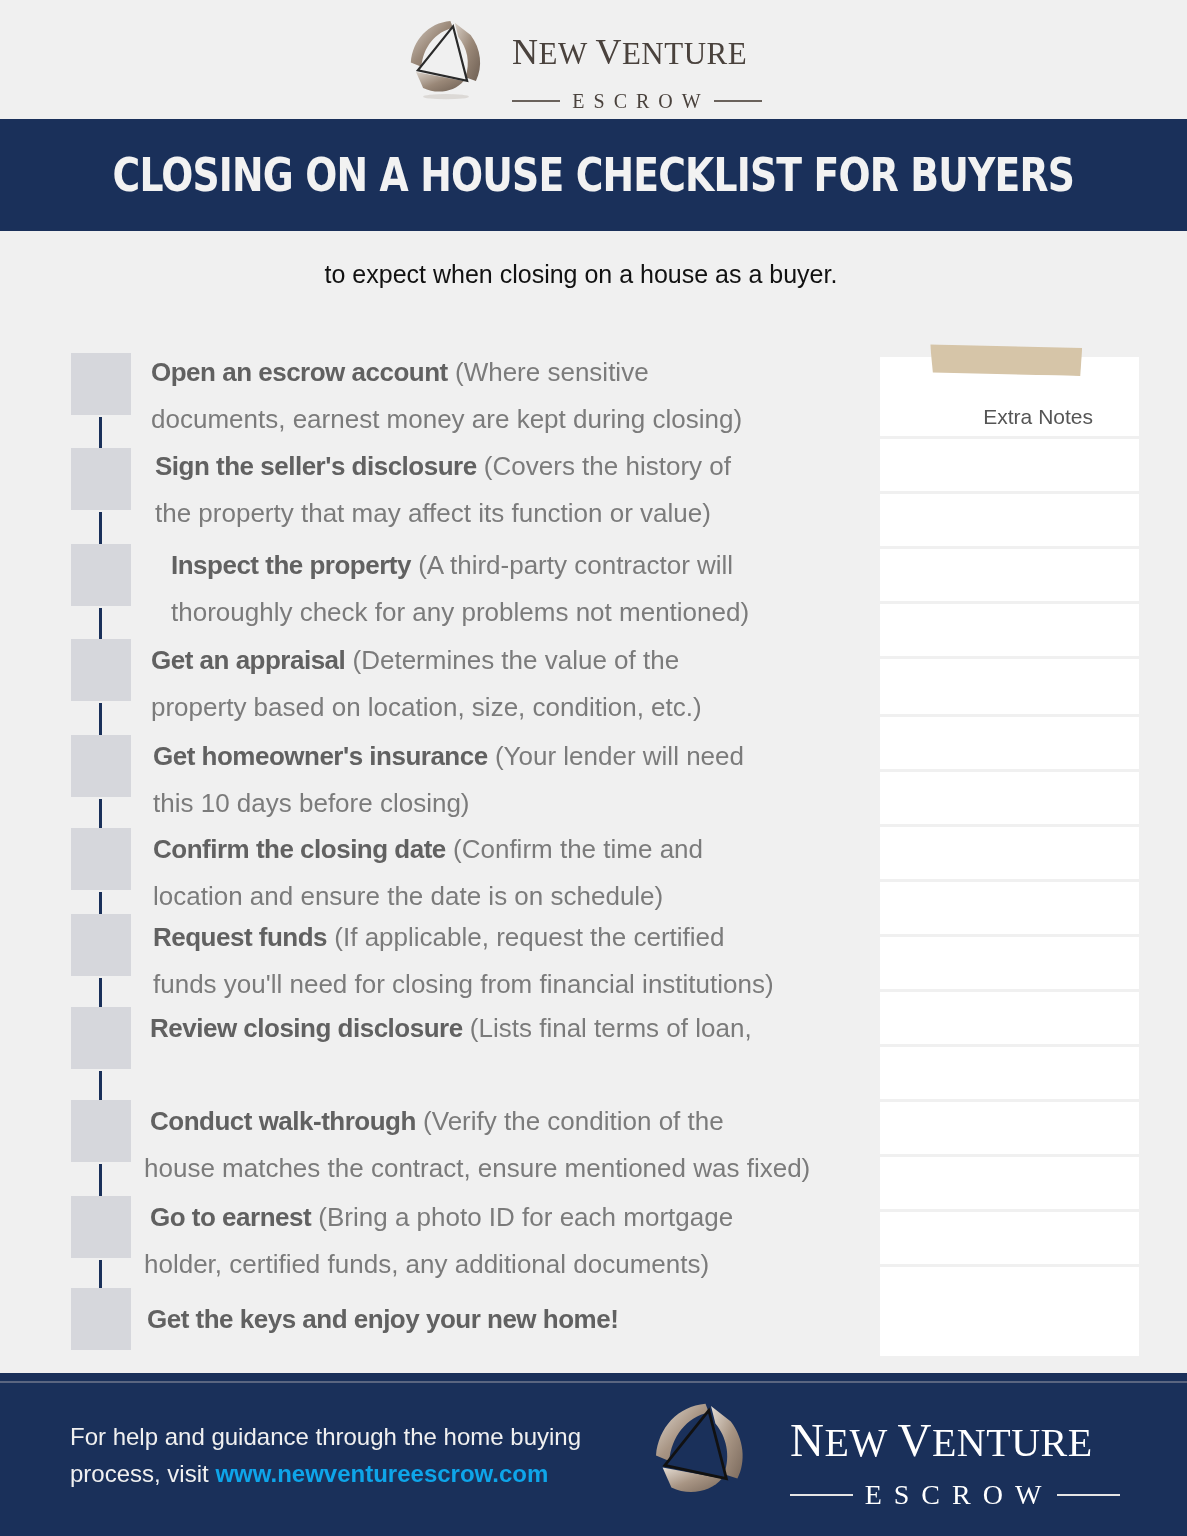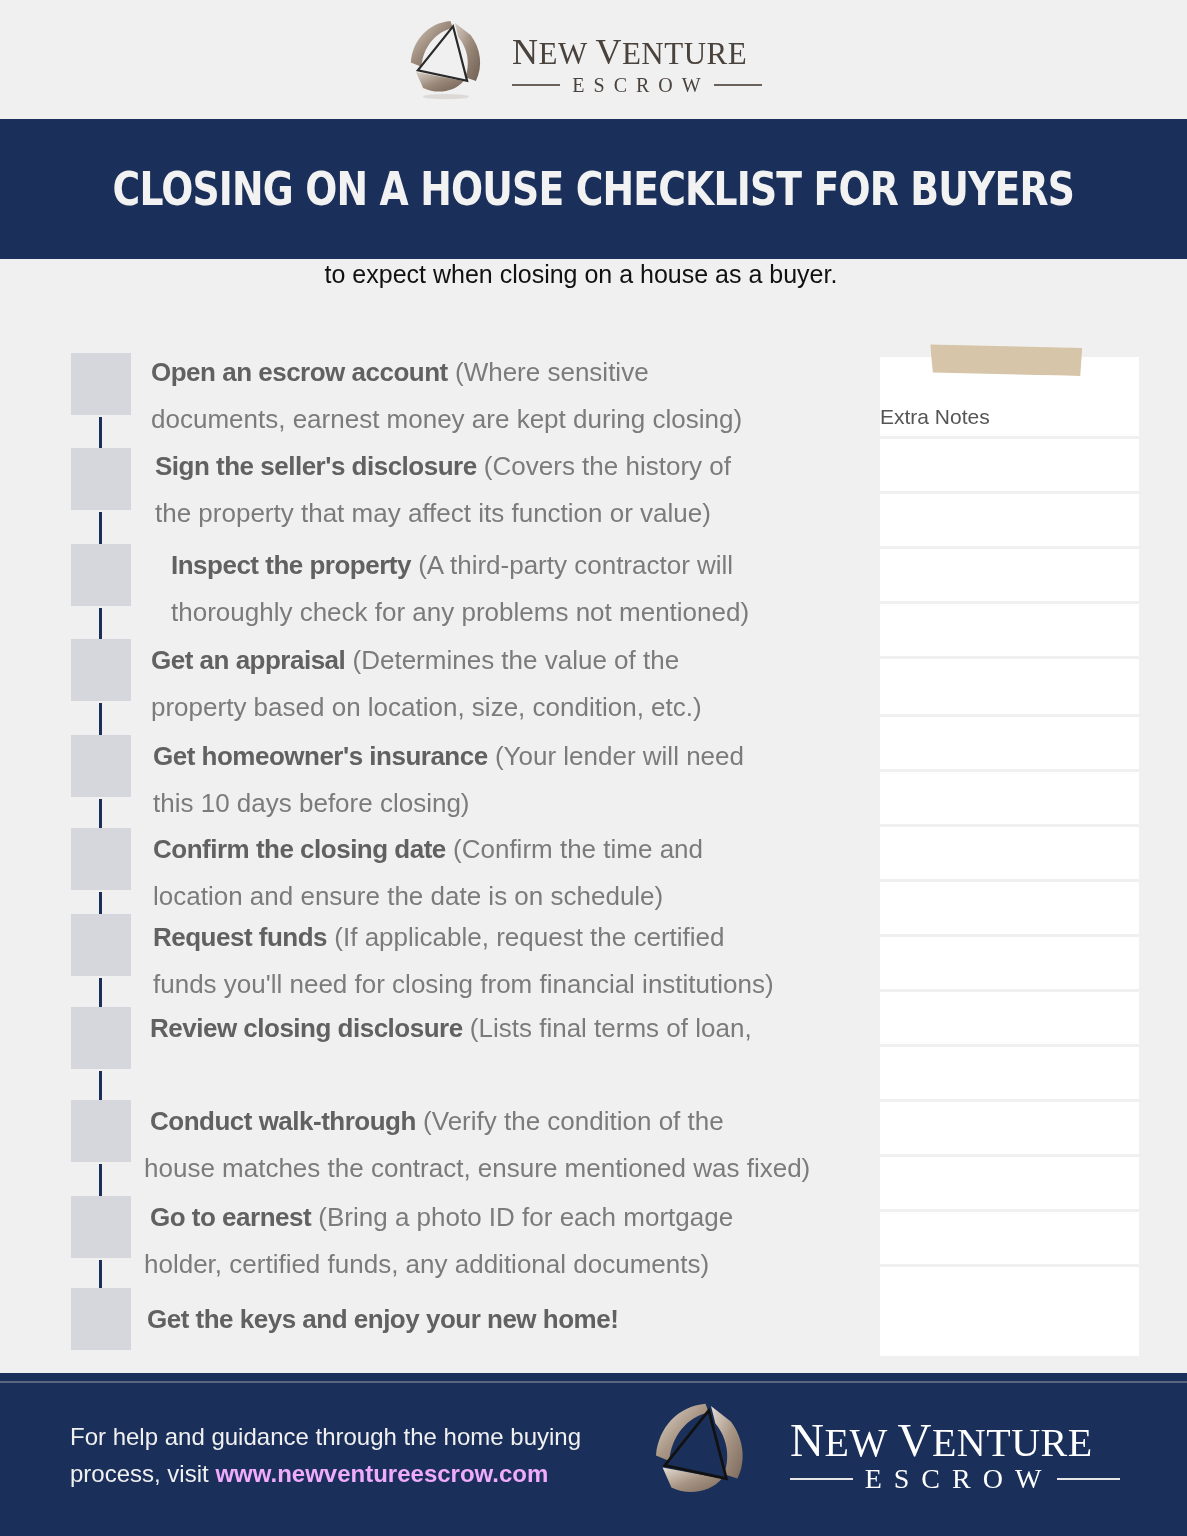--- a/index.html
+++ b/index.html
@@ -5,50 +5,50 @@
   * { box-sizing: border-box; margin: 0; padding: 0; }
   html, body { width: 1187px; height: 1536px; background: #f0f0f0; overflow: hidden; }
   body { position: relative; font-family: "Liberation Sans", "DejaVu Sans", sans-serif; }
 
   
   .top-logo { position: absolute; left: 402px; top: 14px; width: 360px; height: 96px; }
   .logo-mark { position: absolute; left: 0; top: 0; width: 88px; height: 88px; }
   .logo-text { position: absolute; left: 110px; top: 20px; width: 250px; }
   .logo-name { font-family: "Liberation Serif", "DejaVu Serif", serif; font-size: 31px; color: #4a423d; letter-spacing: 0.5px; white-space: nowrap; line-height: 1; }
   .logo-name .cap { font-size: 36px; }
-  .logo-sub { position: relative; margin-top: 4px; height: 22px; display: flex; align-items: center; justify-content: flex-end; }
+  .logo-sub { position: relative; margin-top: 20px; height: 22px; display: flex; align-items: center; justify-content: flex-end; }
   .logo-sub .rule { flex: 1; height: 1.5px; background: #6a625c; }
   .logo-sub .word { font-family: "Liberation Serif", "DejaVu Serif", serif; font-size: 20px; color: #4a423d; letter-spacing: 9px; padding: 0 4px 0 12px; line-height: 1; }
 
   
-  .banner { position: absolute; left: 0; top: 119px; width: 1187px; height: 140px; background: #1a305a; display: flex; align-items: center; justify-content: center; }
+  .banner { position: absolute; left: 0; top: 119px; width: 1187px; height: 112px; background: #1a305a; display: flex; align-items: center; justify-content: center; }
   .banner h1 { font-family: "DejaVu Sans", sans-serif; font-weight: bold; color: #f2f2f2; font-size: 46px; letter-spacing: -1px; transform: scaleX(0.82); white-space: nowrap; }
 
   
   .intro { position: absolute; left: 100px; top: 255px; width: 962px; text-align: center; font-size: 25px; line-height: 38px; color: #111; }
 
   
   .checklist { position: absolute; left: 71px; top: 352px; width: 800px; }
   .item { position: absolute; left: 0; width: 800px; }
   .box { position: absolute; left: 0; width: 60px; height: 62px; background: #d6d7dc; cursor: pointer; }
   .connector { position: absolute; left: 28px; width: 3px; height: 32px; background: #1a305a; }
   .item-text { position: absolute; left: 80px; width: 720px; font-size: 26px; line-height: 47px; color: #7b7b7b; white-space: nowrap; }
   .item-text b { color: #616161; font-weight: bold; letter-spacing: -0.5px; }
 
   
   .notes { position: absolute; left: 880px; top: 357px; width: 259px; height: 999px; }
   .notes-row { position: absolute; left: 0; width: 259px; background: #ffffff; }
   .tape { position: absolute; left: 930px; top: 343px; width: 152px; height: 32px; background: #d6c5a8; transform: rotate(0.8deg); clip-path: polygon(0 8%, 100% 12%, 99% 100%, 2% 95%); }
-  .notes-title { position: absolute; left: 0; top: 48px; width: 213px; text-align: left; font-size: 21px; color: #555; }
+  .notes-title { position: absolute; left: 0; top: 48px; width: 213px; text-align: right; font-size: 21px; color: #555; }
 
   
   .footer { position: absolute; left: 0; top: 1373px; width: 1187px; height: 163px; background: #1a305a; }
   .footer-line { position: absolute; left: 0; top: 8px; width: 1187px; height: 2px; background: #5a6580; }
   .footer-text { position: absolute; left: 70px; top: 45px; font-size: 24px; line-height: 37px; color: #f0f0f0; }
-  .footer-text b { font-weight: bold; color: #f0abfc; }
+  .footer-text b { font-weight: bold; color: #0ea5e9; }
   .footer-logo { position: absolute; left: 645px; top: 22px; width: 480px; height: 120px; }
   .footer-logo .logo-mark { width: 110px; height: 110px; }
   .footer-logo .logo-text { left: 145px; top: 22px; width: 330px; }
   .footer-logo .logo-name { color: #ffffff; font-size: 40px; }
   .footer-logo .logo-name .cap { font-size: 47px; }
   .footer-logo .logo-sub .rule { background: #e5e5e5; }
   .footer-logo .logo-sub .word { color: #ffffff; font-size: 28px; letter-spacing: 12px; }
 </style>
 </head>
 <body>

